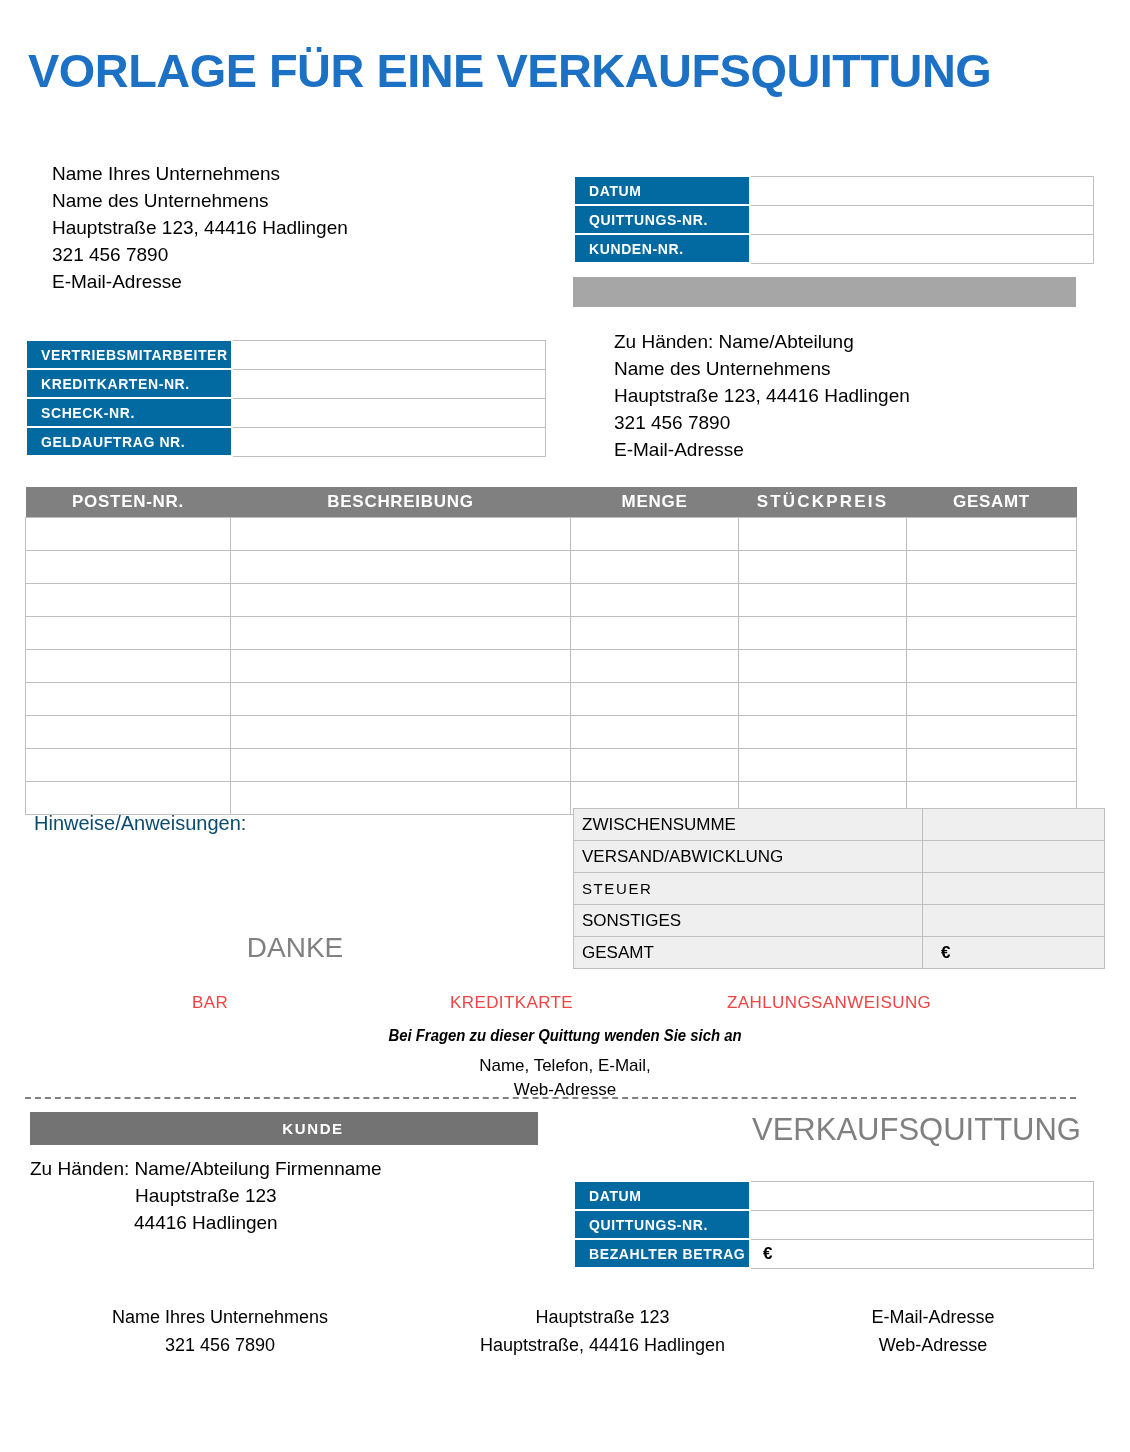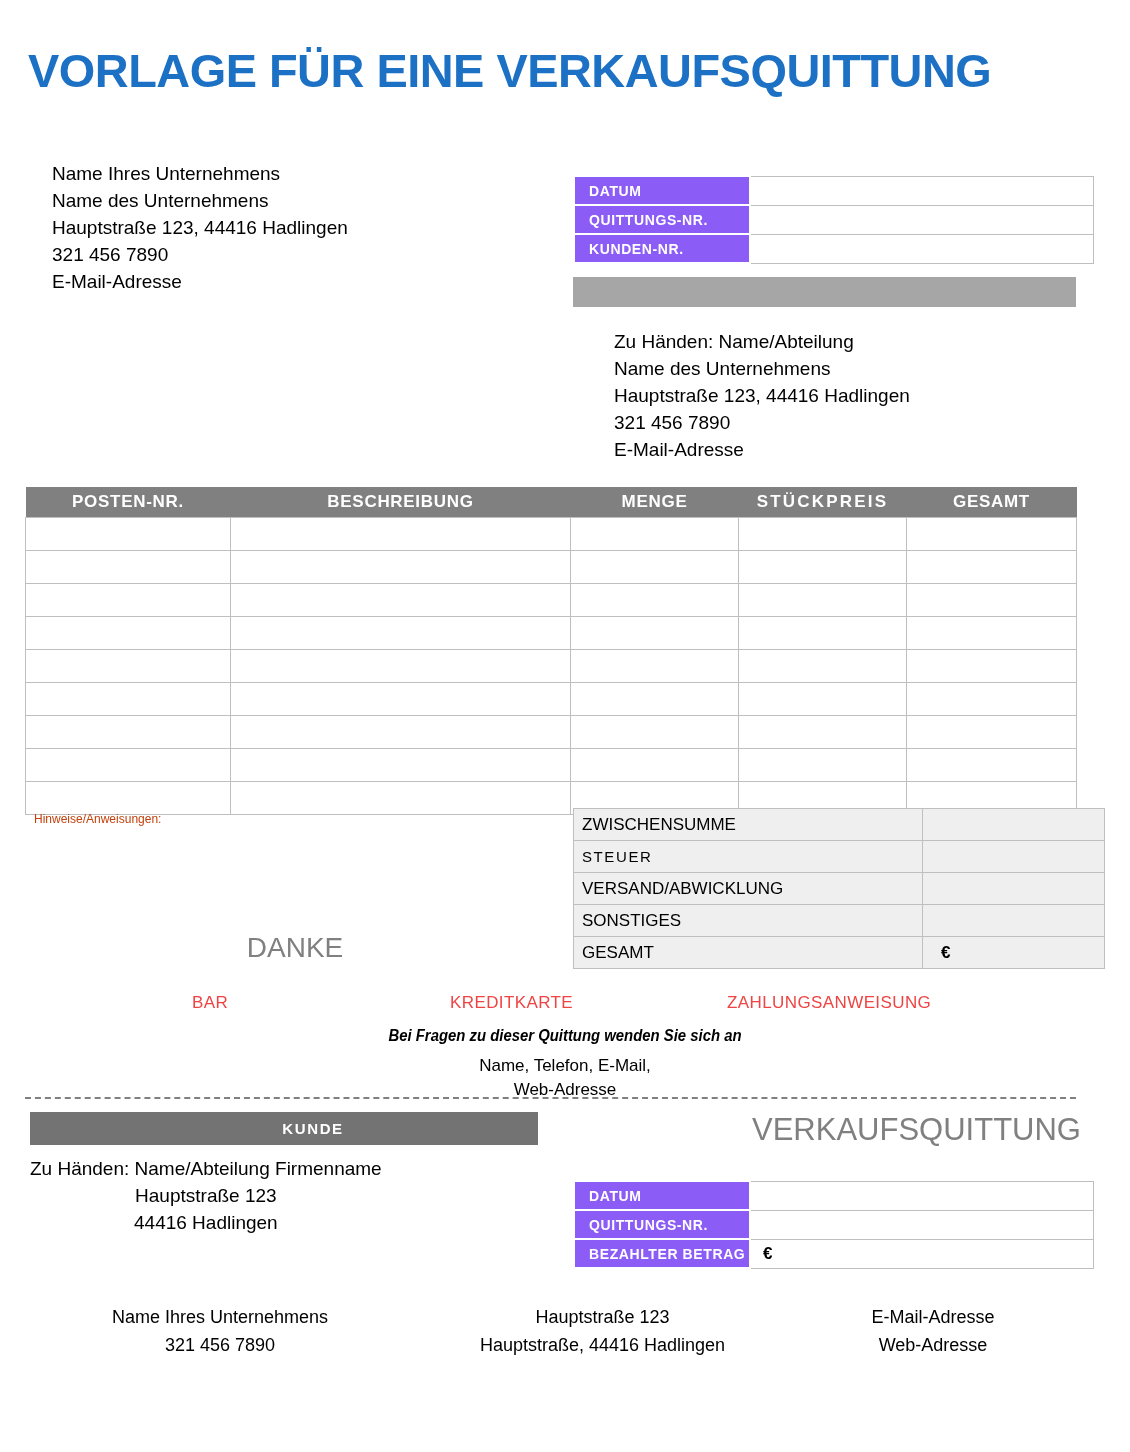--- a/index.html
+++ b/index.html
@@ -53,21 +53,21 @@
   .lv-table {
     position: absolute;
     border-collapse: collapse;
   }
   .lv-table td {
     padding: 0;
     height: 27px;
     vertical-align: middle;
   }
   .lv-label {
-    background: #8b5cf6;
+    background: #0369a1;
     color: #ffffff;
     font-size: 14px;
     font-weight: bold;
     letter-spacing: 0.6px;
     padding-left: 14px !important;
     border: 2px solid #ffffff;
     white-space: nowrap;
   }
   .lv-value {
     background: #ffffff;
@@ -131,22 +131,22 @@
   .col-desc { width: 340px; }
   .col-qty  { width: 168px; }
   .col-unit { width: 168px; }
   .col-total{ width: 170px; }
 
   
   #notes-label {
     position: absolute;
     left: 34px;
     top: 812px;
-    font-size: 12px;
-    color: #c2410c;
+    font-size: 20px;
+    color: #0c4a6e;
     text-align: right;
   }
   #payee-note {
     position: absolute;
     left: 30px;
     top: 905px;
     width: 530px;
     text-align: center;
     font-size: 17px;
     color: #808080;
@@ -323,20 +323,40 @@
     </tr>
     <tr>
       <td class="lv-label">KUNDEN-NR.</td>
       <td class="lv-value"></td>
     </tr>
   </tbody>
     </table>
 
   <div id="gray-band"></div>
 
+  <table class="lv-table" id="payment-info-table">
+    <tbody>
+        <tr>
+      <td class="lv-label">VERTRIEBSMITARBEITER</td>
+      <td class="lv-value"></td>
+    </tr>
+    <tr>
+      <td class="lv-label">KREDITKARTEN-NR.</td>
+      <td class="lv-value"></td>
+    </tr>
+    <tr>
+      <td class="lv-label">SCHECK-NR.</td>
+      <td class="lv-value"></td>
+    </tr>
+    <tr>
+      <td class="lv-label">GELDAUFTRAG NR.</td>
+      <td class="lv-value"></td>
+    </tr>
+  </tbody>
+    </table>
 
   <div class="addr-block" id="recipient-address">
     <div>Zu Händen: Name/Abteilung</div>
     <div>Name des Unternehmens</div>
     <div>Hauptstraße 123, 44416 Hadlingen</div>
     <div>321 456 7890</div>
     <div>E-Mail-Adresse</div>
   </div>
 
   <table id="items-table">
@@ -421,25 +441,25 @@
 
   <div id="thanks">DANKE</div>
 
   <table id="totals-table">
     <tbody>
         <tr>
       <td class="t-label">ZWISCHENSUMME</td>
       <td class="t-value"></td>
     </tr>
     <tr>
+      <td class="t-label">VERSAND/ABWICKLUNG</td>
+      <td class="t-value"></td>
+    </tr>
+    <tr>
       <td class="t-label sp">STEUER</td>
-      <td class="t-value"></td>
-    </tr>
-    <tr>
-      <td class="t-label">VERSAND/ABWICKLUNG</td>
       <td class="t-value"></td>
     </tr>
     <tr>
       <td class="t-label">SONSTIGES</td>
       <td class="t-value"></td>
     </tr>
     <tr>
       <td class="t-label">GESAMT</td>
       <td class="t-value">€</td>
     </tr>

